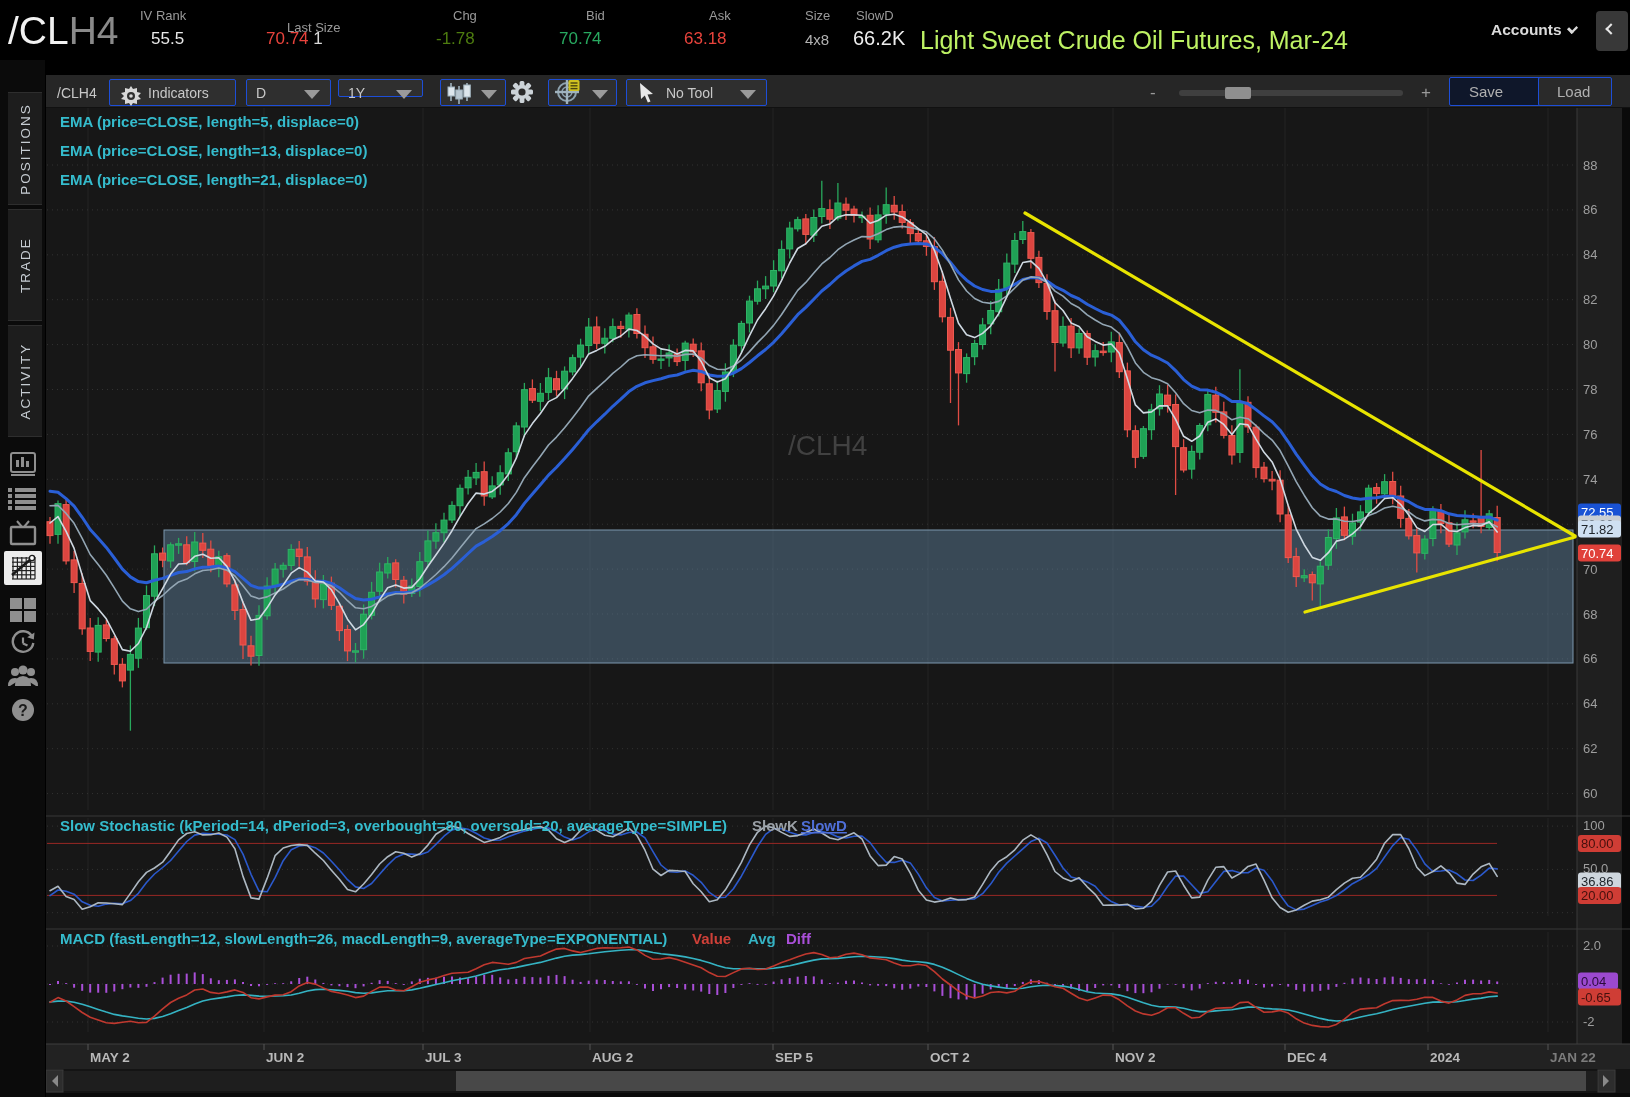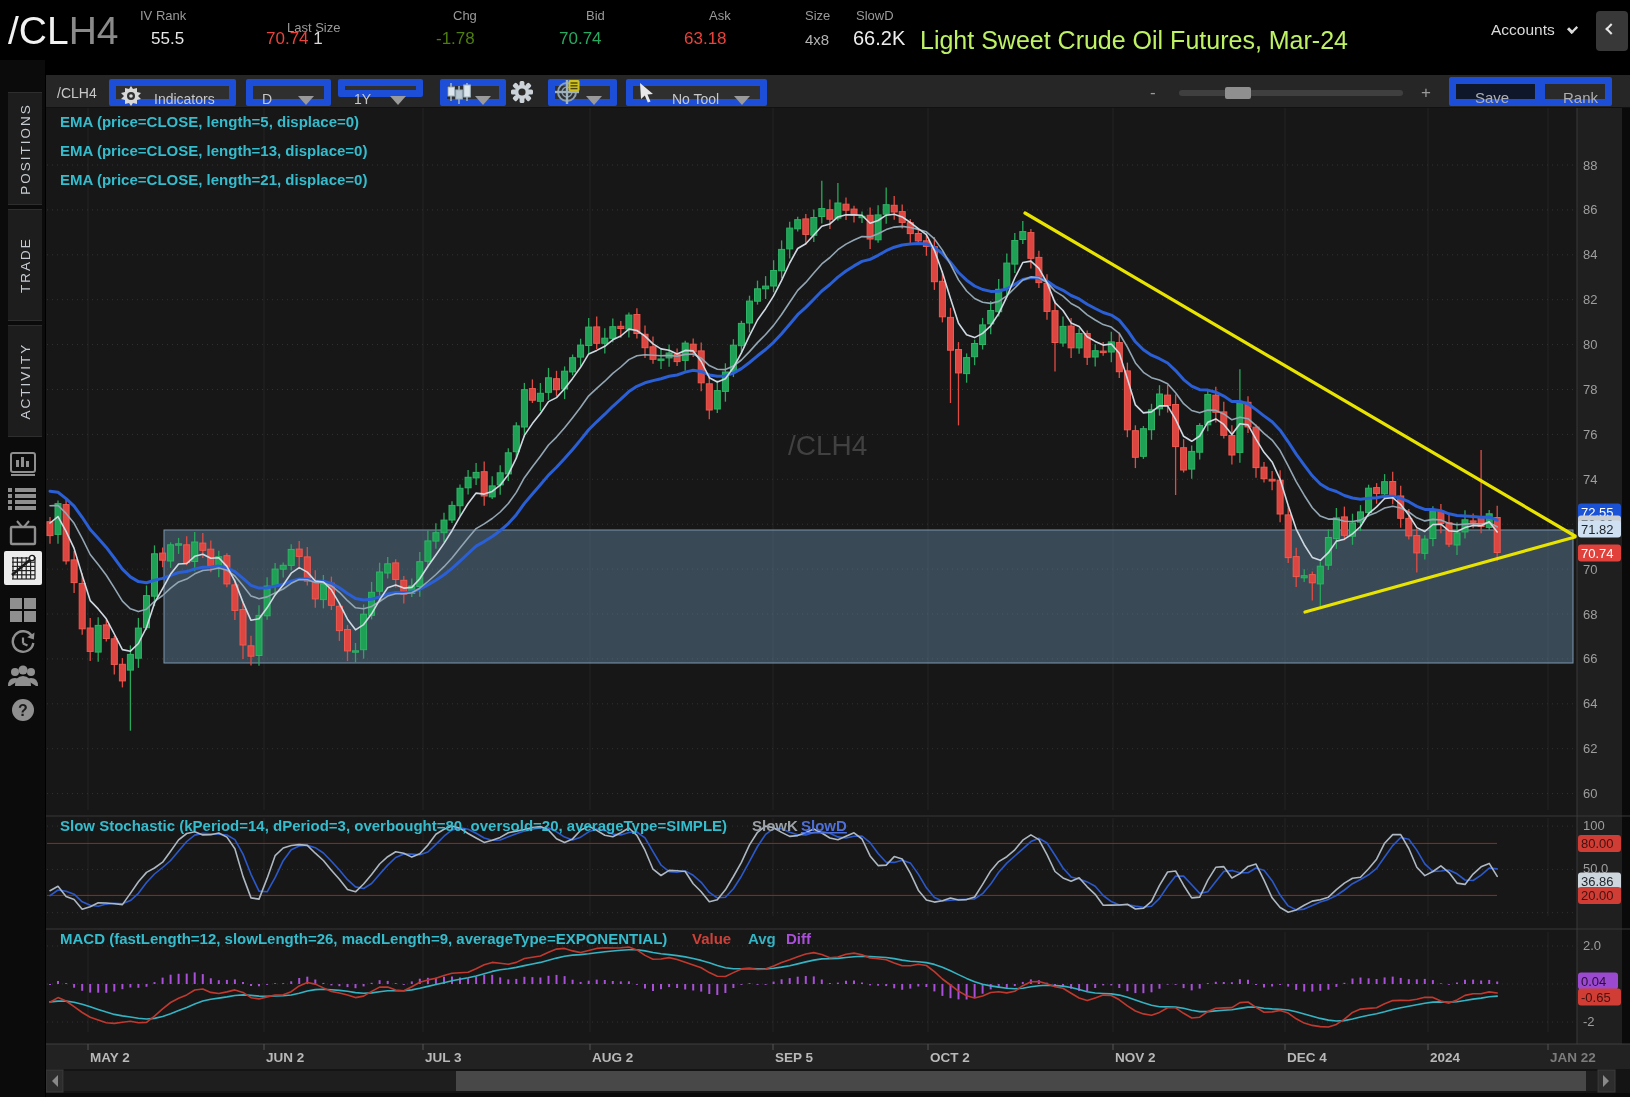--- a/index.html
+++ b/index.html
@@ -1,18 +1,18 @@
 <!DOCTYPE html>
 <html><head><meta charset="utf-8"><style>
 *{margin:0;padding:0;box-sizing:border-box}
 body{width:1630px;height:1097px;background:#000;font-family:"Liberation Sans",sans-serif;position:relative;overflow:hidden}
 .abs{position:absolute}
 .lbl{font-size:13px;color:#9a9a9a}
 .val{font-size:17px;color:#e8e8e8}
-.btn{position:absolute;border:7px solid #1d4ed8;background:#2f2f2f;border-radius:2px;color:#c8c8c8;font-size:14px}
+.btn{position:absolute;border:1px solid #1d4ed8;background:#2f2f2f;border-radius:2px;color:#c8c8c8;font-size:14px}
 .tri{display:inline-block;width:0;height:0;border-left:8px solid transparent;border-right:8px solid transparent;border-top:9px solid #9a9a9a}
 .vtab{position:absolute;left:8px;width:34px;background:#1d1d1d;border-top:1px solid #2e2e2e;border-bottom:1px solid #2e2e2e}
 .vtab span{position:absolute;left:50%;top:50%;transform:translate(-50%,-50%) rotate(-90deg);white-space:nowrap;color:#c6ccd2;font-size:13.5px;letter-spacing:2px}
 </style></head><body>
 
 <svg width="1630" height="1097" style="position:absolute;left:0;top:0">
     <rect x="46" y="108" width="1584" height="936" fill="#171717"></rect>
     <rect x="1577" y="108" width="45" height="936" fill="#1f1f1f"></rect>
     <rect x="1622" y="108" width="8" height="989" fill="#0a0a0a"></rect>
     <line x1="1577" y1="108" x2="1577" y2="1044" stroke="#3a3a3a" stroke-width="1"></line>
@@ -714,21 +714,21 @@
 <div class="abs val" style="left:436px;top:29px;color:#4d7c0f">-1.78</div>
 <div class="abs lbl" style="left:586px;top:8px">Bid</div>
 <div class="abs val" style="left:559px;top:29px;color:#28a960">70.74</div>
 <div class="abs lbl" style="left:709px;top:8px">Ask</div>
 <div class="abs val" style="left:684px;top:29px;color:#e8433c">63.18</div>
 <div class="abs lbl" style="left:805px;top:8px">Size</div>
 <div class="abs" style="left:805px;top:31px;font-size:15px;color:#b2b2b2">4x8</div>
 <div class="abs lbl" style="left:856px;top:8px">SlowD</div>
 <div class="abs" style="left:853px;top:27px;font-size:20px;color:#ededed">66.2K</div>
 <div class="abs" style="left:920px;top:26px;font-size:25px;color:#bef264">Light Sweet Crude Oil Futures, Mar-24</div>
-<div class="abs" style="left:1491px;top:21px;font-size:15.5px;font-weight:normal;color:#dadada">Accounts</div>
+<div class="abs" style="left:1491px;top:21px;font-size:15.5px;font-weight:bold;color:#dadada">Accounts</div>
 <div class="abs" style="left:1568px;top:24px;width:9px;height:9px;border-left:3px solid #dadada;border-bottom:3px solid #dadada;transform:rotate(-45deg) scale(1,0.75)"></div>
 <div class="abs" style="left:1596px;top:11px;width:32px;height:40px;background:#383838;border-radius:4px"></div>
 <div class="abs" style="left:1607px;top:25px;width:8px;height:8px;border-left:2.6px solid #e8e8e8;border-bottom:2.6px solid #e8e8e8;transform:rotate(45deg)"></div>
 
 <div class="abs" style="left:0;top:60px;width:46px;height:1037px;background:#0b0b0b;border-right:1px solid #000"></div>
 <div class="vtab" style="top:92px;height:113px">
     <span>POSITIONS</span>
   </div>
 <div class="vtab" style="top:209px;height:112px">
     <span>TRADE</span>
@@ -872,13 +872,13 @@
 </g>
 </svg>
 <div class="abs" style="left:1150px;top:83px;font-size:17px;color:#9a9a9a">-</div>
 <div class="abs" style="left:1179px;top:90px;width:224px;height:6px;background:#3f3f3f;border-radius:3px"></div>
 <div class="abs" style="left:1225px;top:87px;width:26px;height:12px;background:#8f8f8f;border-radius:2px"></div>
 <div class="abs" style="left:1421px;top:83px;font-size:17px;color:#9a9a9a">+</div>
 <div class="btn" style="left:1449px;top:77px;width:93px;height:29px;background:#0f172a">
     <span style="position:absolute;left:19px;top:5px;font-size:15px;color:#b0b0b0">Save</span>
   </div>
 <div class="btn" style="left:1538px;top:77px;width:74px;height:29px;background:#2a2a2a">
-    <span style="position:absolute;left:18px;top:5px;font-size:15px;color:#b0b0b0">Rank</span>
+    <span style="position:absolute;left:18px;top:5px;font-size:15px;color:#b0b0b0">Load</span>
   </div>
 </body></html>

